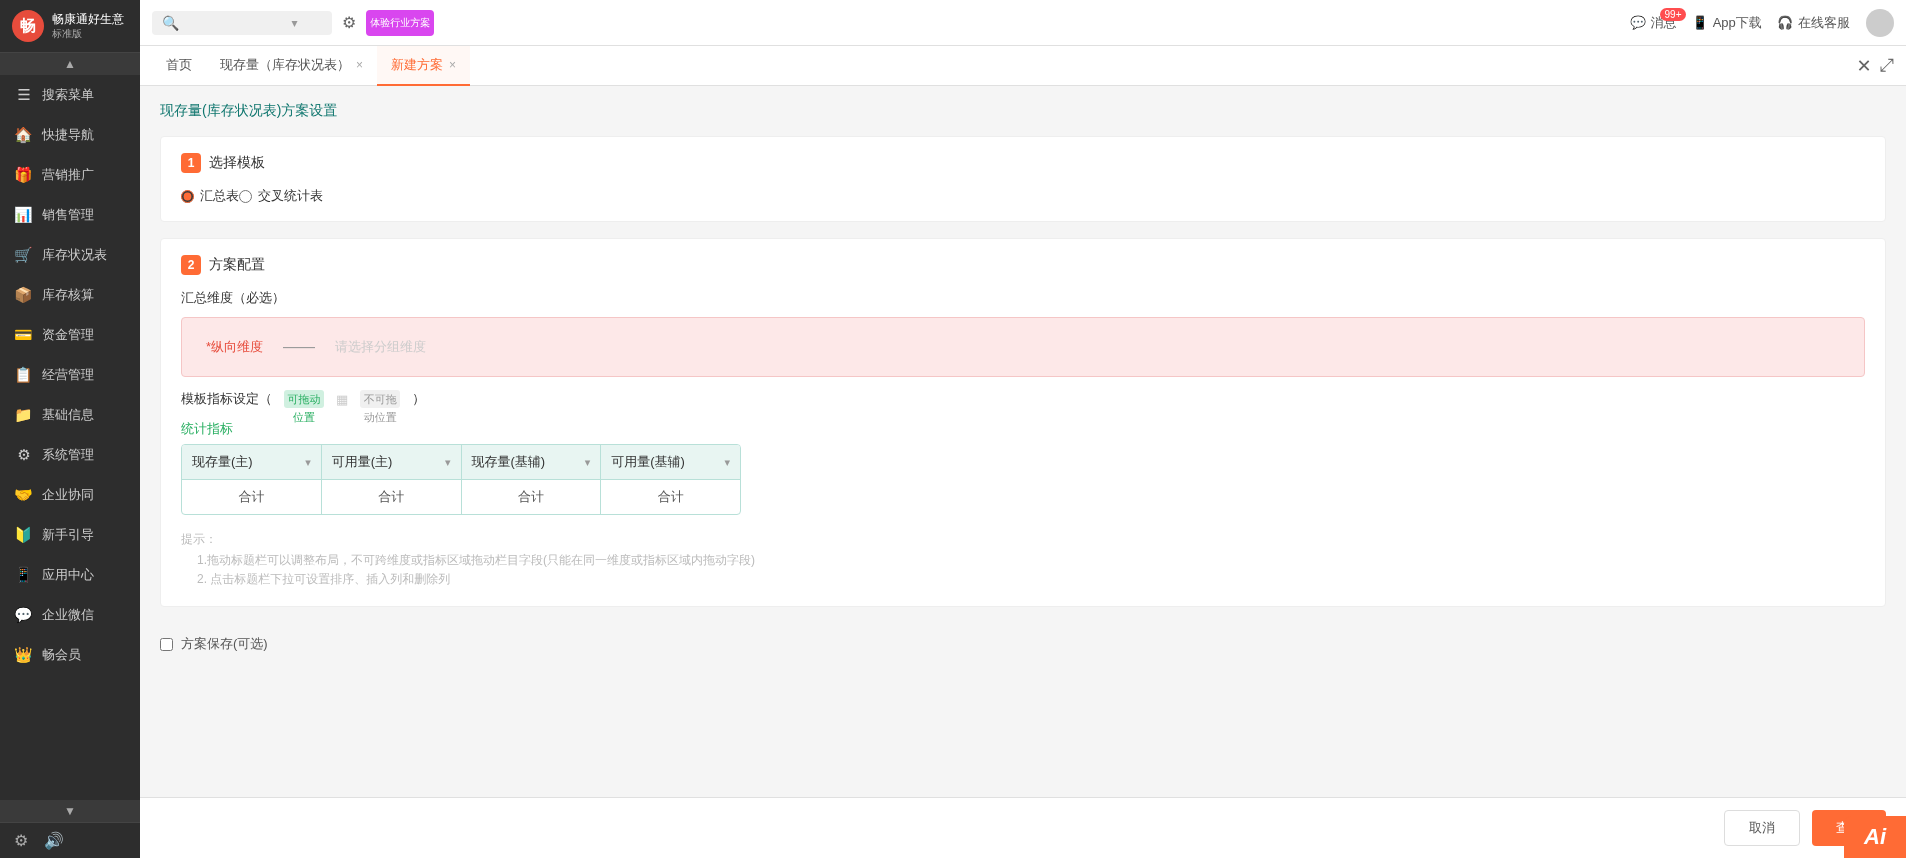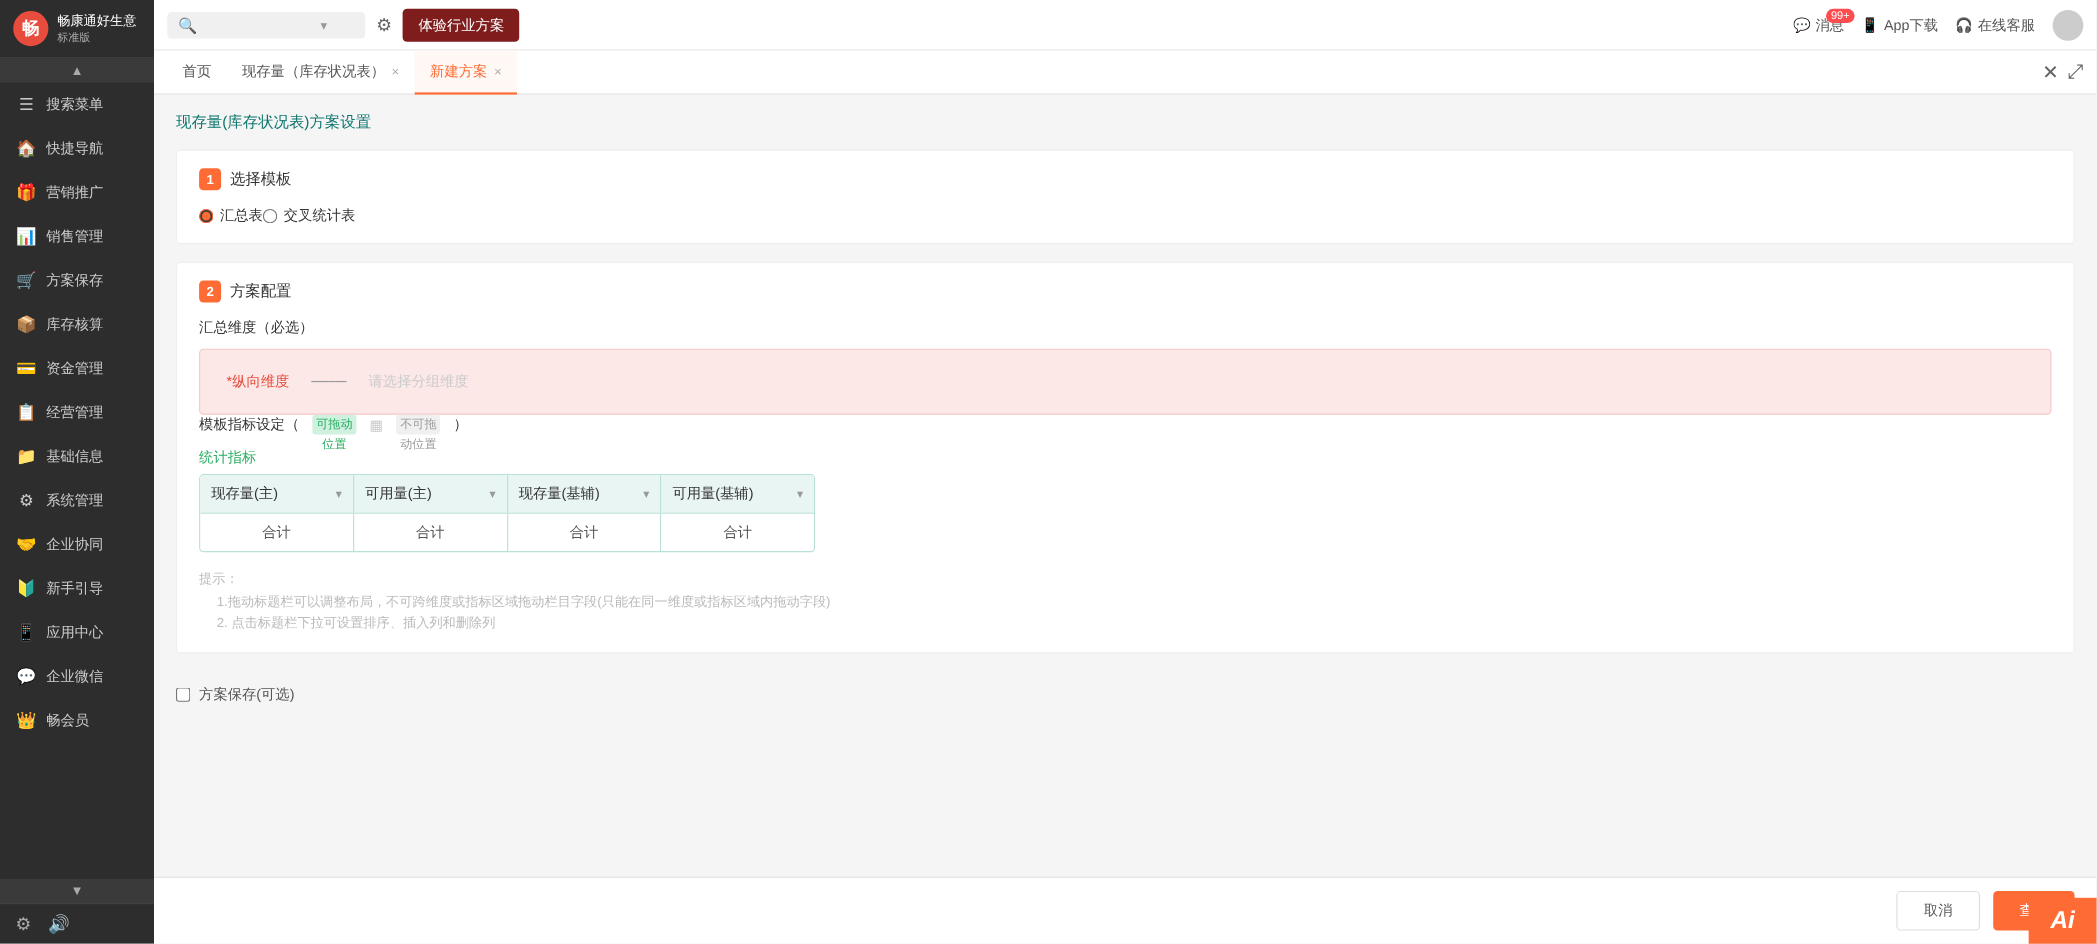--- a/index.html
+++ b/index.html
@@ -107,26 +107,26 @@
       border: none;
       background: transparent;
       outline: none;
       font-size: 12px;
       color: #999;
       width: 120px;
     }
     .header-chevron { color: #999; font-size: 12px; cursor: pointer; }
     .header-gear { font-size: 16px; color: #666; cursor: pointer; }
     .header-trial-btn {
-      background: #7f1d1d;
+      background: #d946ef;
       color: white;
       border: none;
       border-radius: 4px;
-      padding: 6px 14px;
-      font-size: 13px;
+      padding: 6px 4px;
+      font-size: 10px;
       cursor: pointer;
     }
 
     .top-header-right {
       display: flex;
       align-items: center;
       gap: 16px;
     }
     .header-msg {
       display: flex; align-items: center; gap: 4px;
@@ -250,21 +250,21 @@
       font-size: 13px;
       color: #333;
       margin-bottom: 10px;
     }
 
     .dimension-pink-box {
       background: #fde8e8;
       border: 1px solid #f5c6c6;
       border-radius: 4px;
       padding: 20px 24px;
-      margin-bottom: 0;
+      margin-bottom: 13px;
       display: flex;
       align-items: flex-start;
       gap: 20px;
     }
     .dimension-required {
       color: #e74c3c;
       font-size: 13px;
     }
     .dimension-arrow {
       color: #999;
@@ -437,21 +437,21 @@
     <div class="sidebar-item">
       <span class="sidebar-item-icon">🎁</span>
       <span>营销推广</span>
     </div>
     <div class="sidebar-item">
       <span class="sidebar-item-icon">📊</span>
       <span>销售管理</span>
     </div>
     <div class="sidebar-item">
       <span class="sidebar-item-icon">🛒</span>
-      <span>方案保存</span>
+      <span>库存状况表</span>
     </div>
     <div class="sidebar-item">
       <span class="sidebar-item-icon">📦</span>
       <span>库存核算</span>
     </div>
     <div class="sidebar-item">
       <span class="sidebar-item-icon">💳</span>
       <span>资金管理</span>
     </div>
     <div class="sidebar-item">

